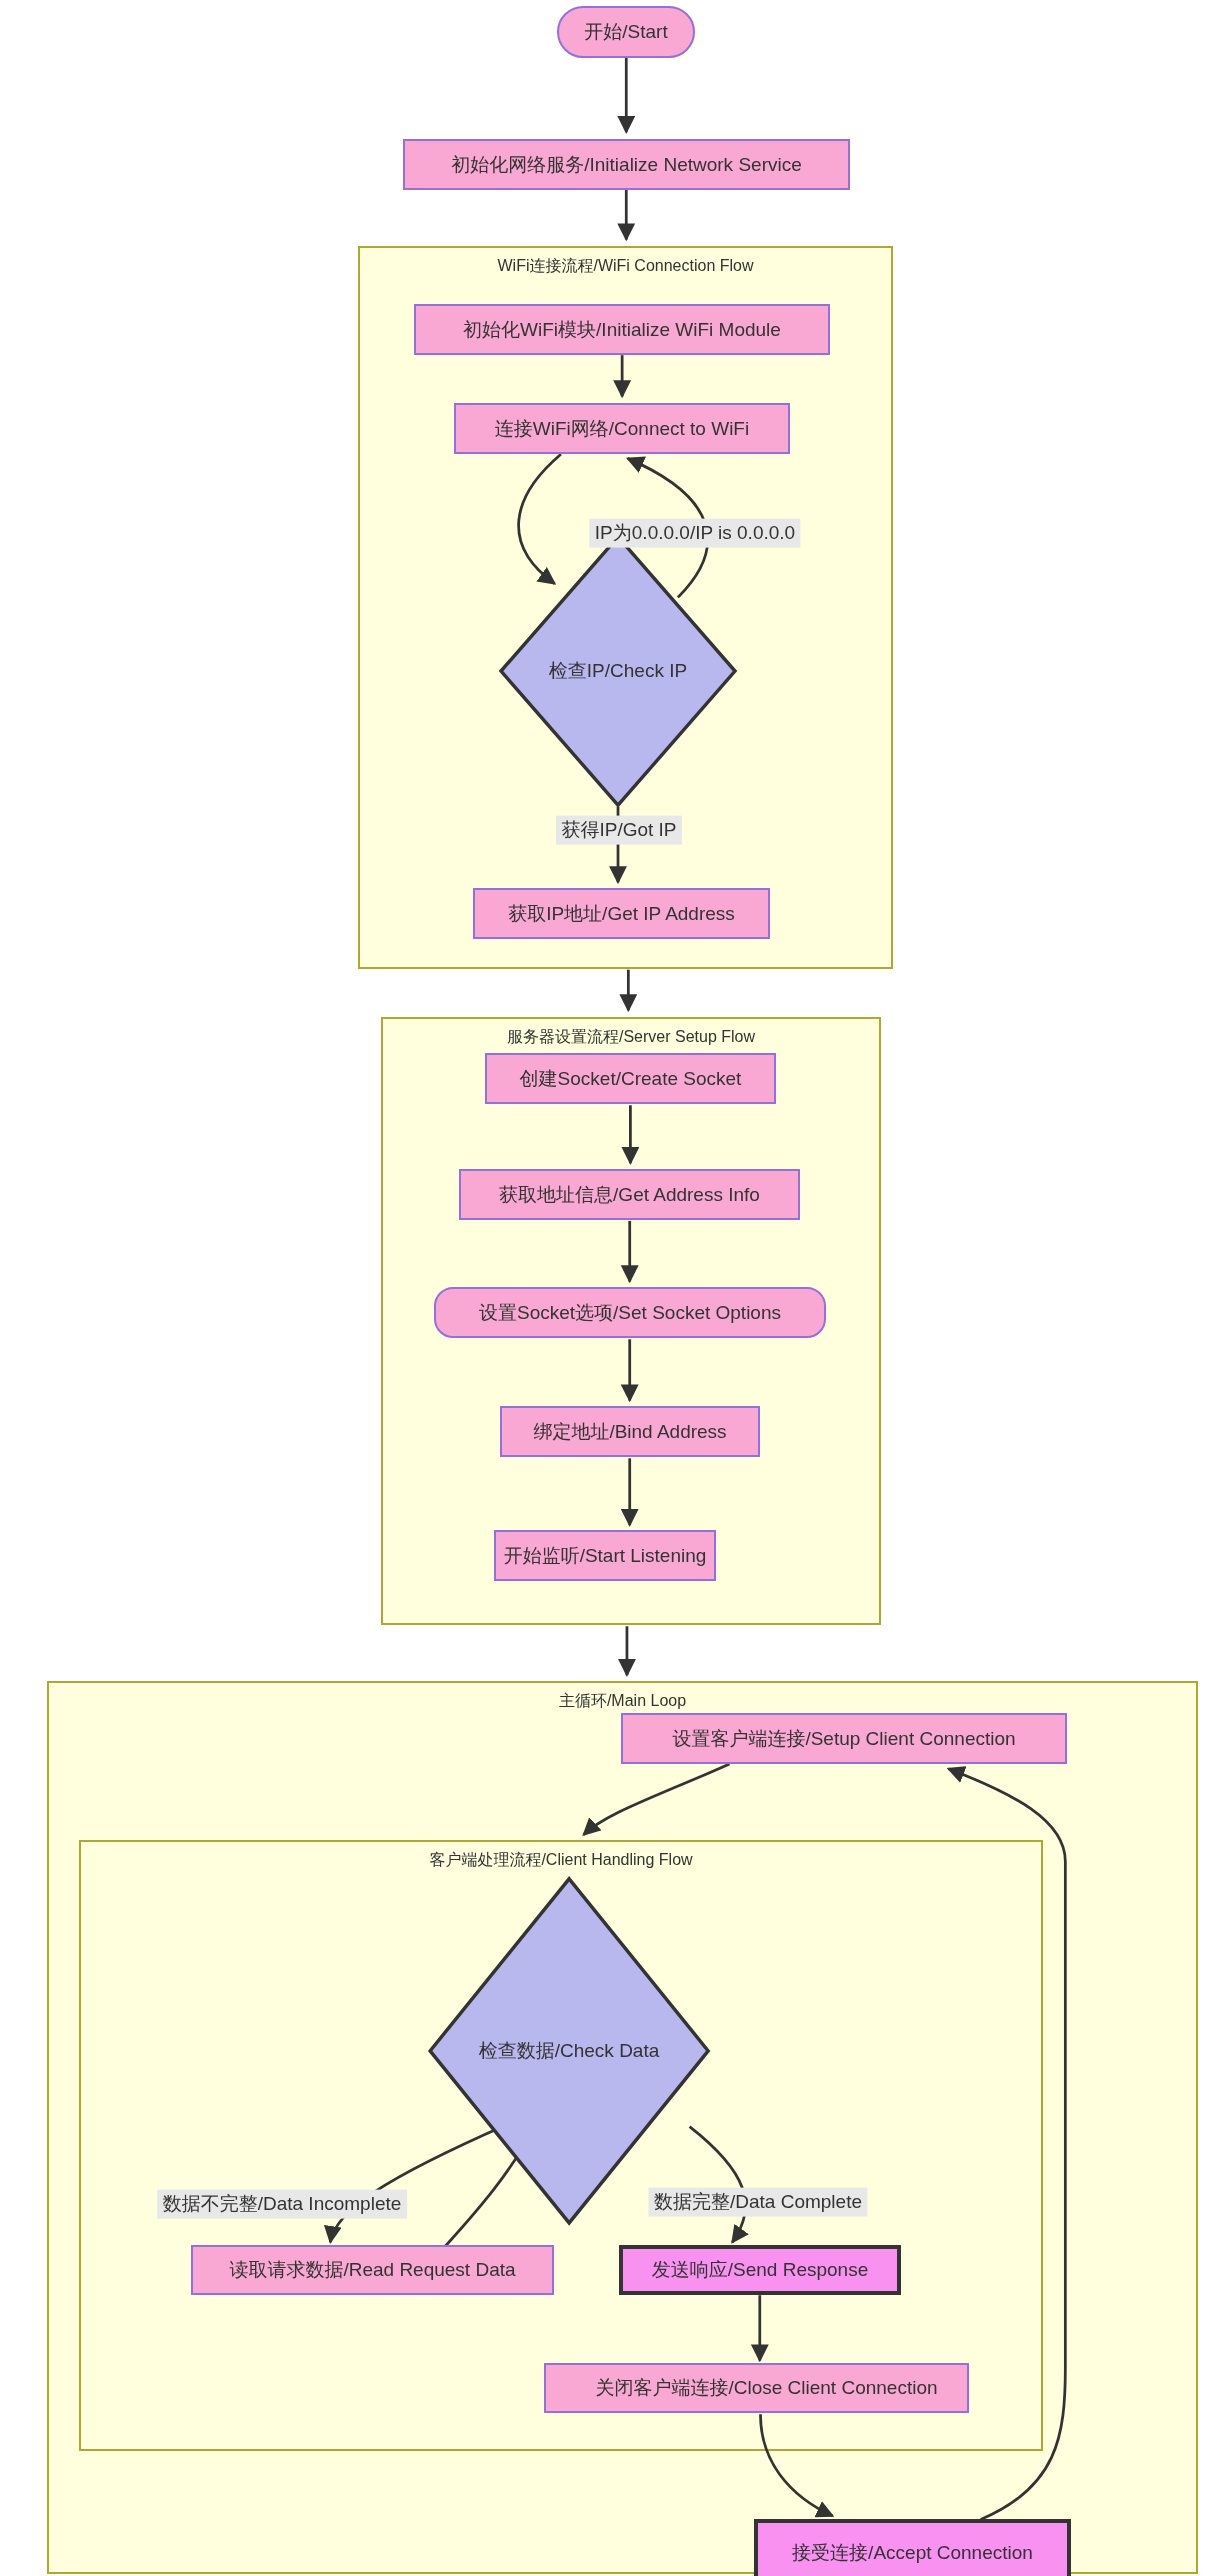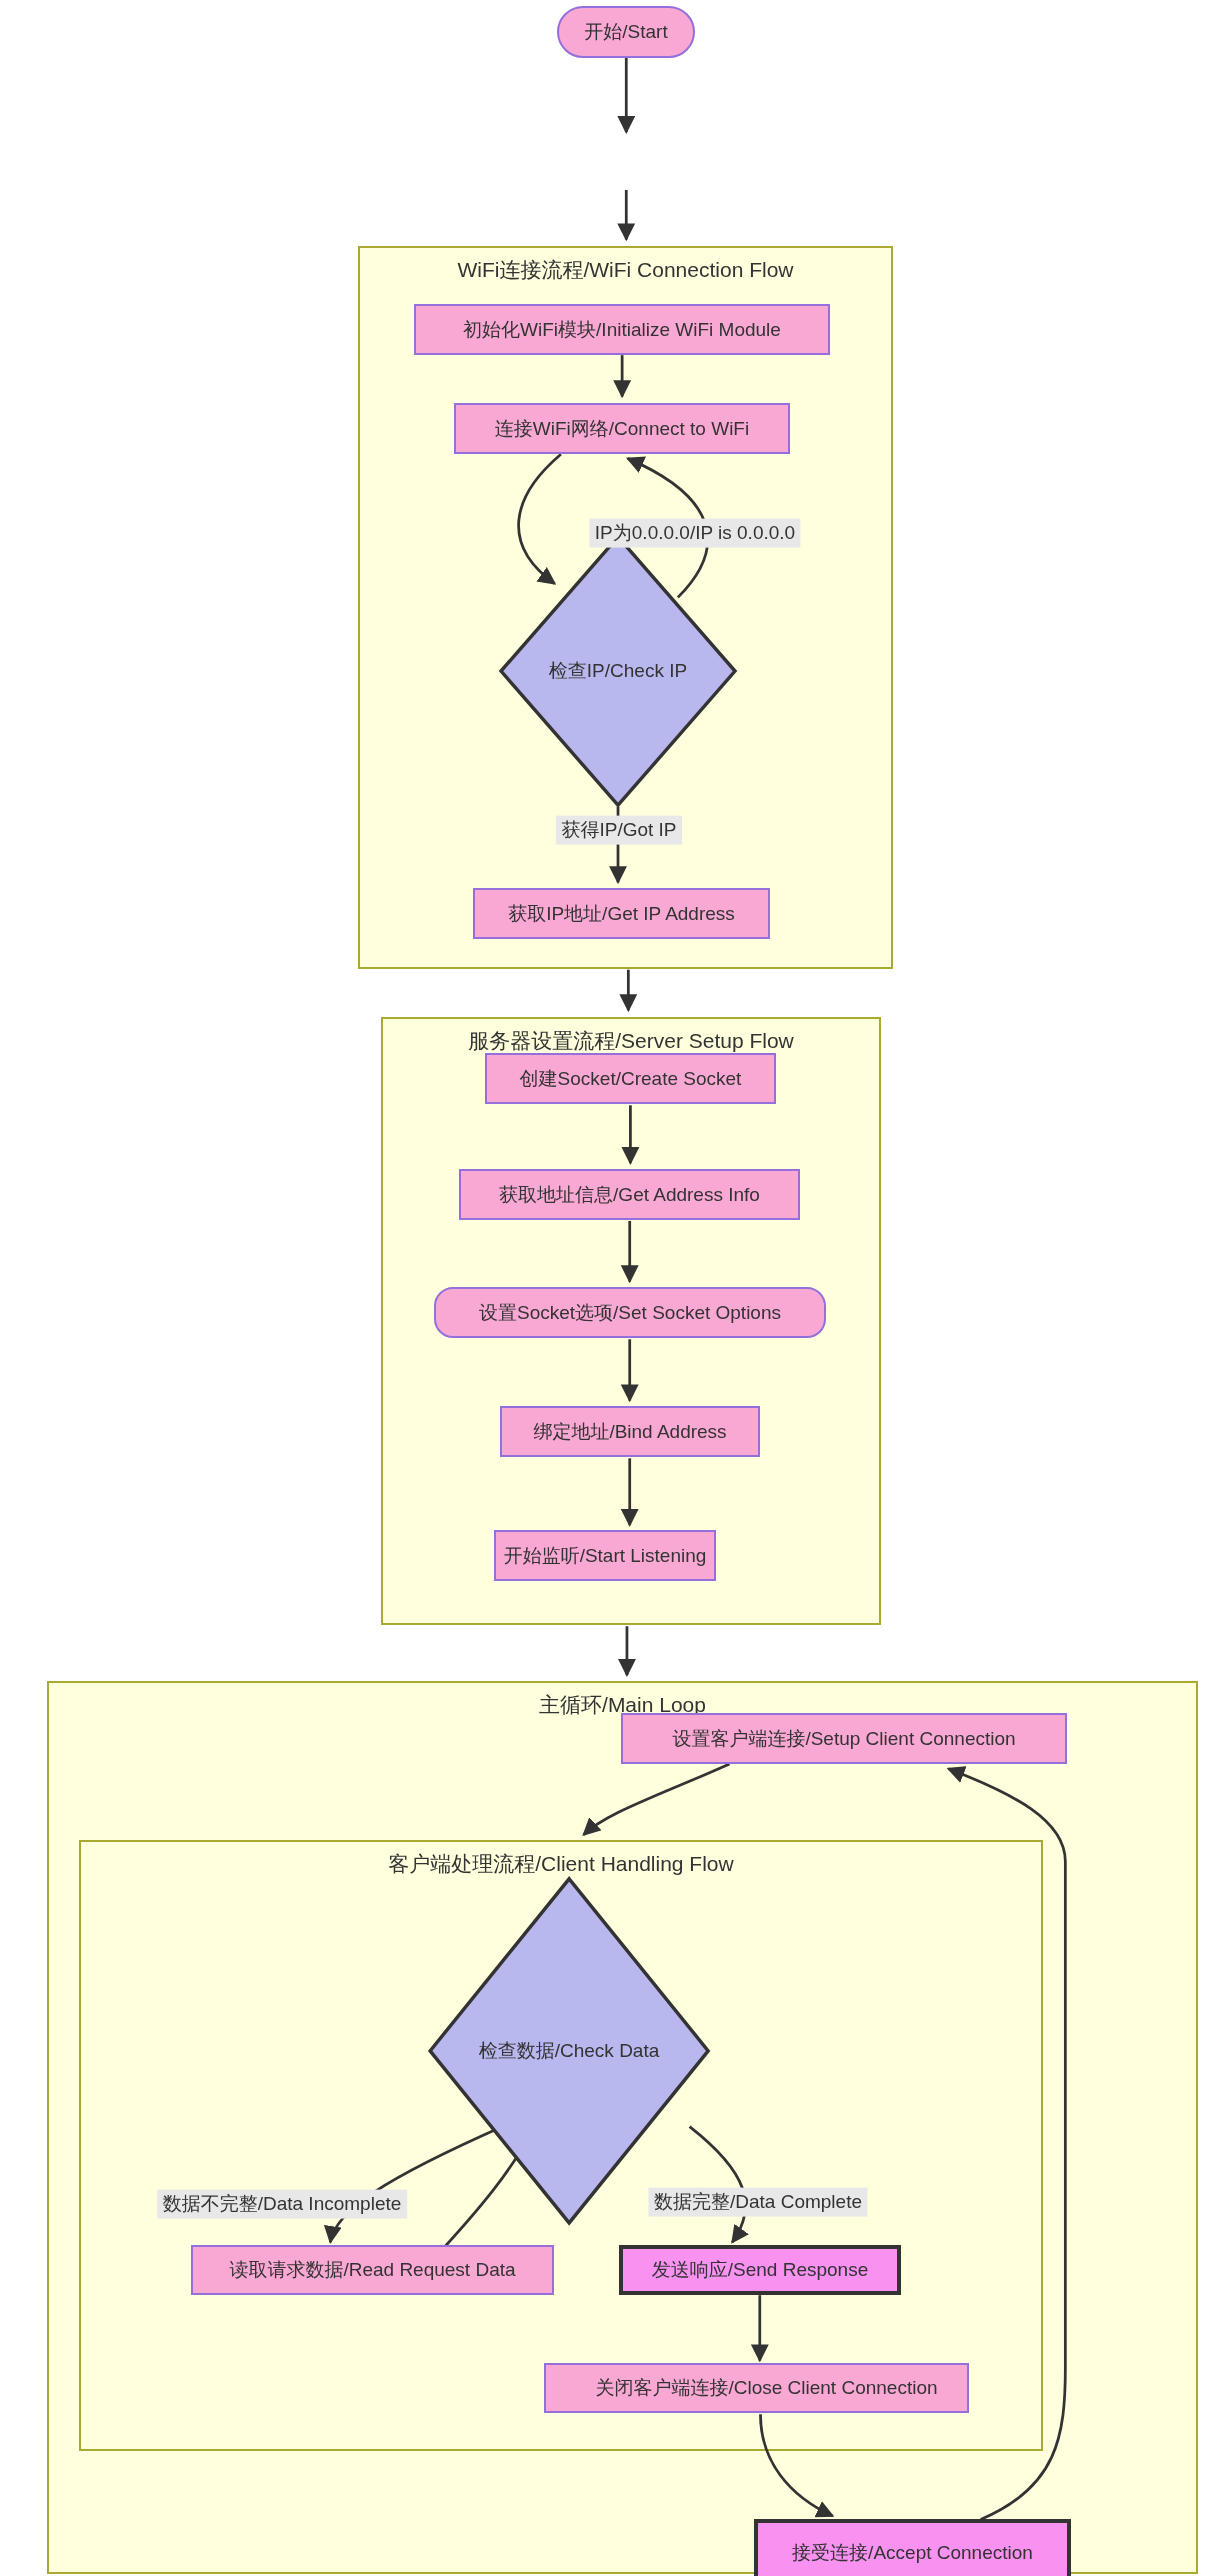--- a/index.html
+++ b/index.html
@@ -1,20 +1,20 @@
 <!DOCTYPE html>
 <html style="font-size:11px"><head>
 <meta charset="utf-8">
 <style>
   html,body{margin:0;padding:0;background:#ffffff;}
   #canvas{position:relative;width:1214px;height:2576px;background:#ffffff;
           font-family:"Liberation Sans", sans-serif;color:#333333;overflow:hidden;}
   .cluster{position:absolute;background:#FFFFDE;border:2.1px solid #AAAA33;box-sizing:border-box;z-index:0;}
   .cluster-title{position:absolute;top:8.3px;left:0;width:100%;text-align:center;
-                 font-size:21px;color:#333;white-space:nowrap;}
+                 font-size:16px;color:#333;white-space:nowrap;}
   #edgelayer{position:absolute;left:0;top:0;z-index:1;}
   .node{position:absolute;display:flex;align-items:center;justify-content:center;
         background:#f9a8d4;border:2.1px solid #9370DB;box-sizing:border-box;
         font-size:19px;color:#333;white-space:nowrap;z-index:2;}
   .node.special{background:#F891F0;border:4.8px solid #333333;}
   .stadium{border-radius:27.5px;}
   .edge-label{position:absolute;transform:translate(-50%,-50%);background:#E8E8E8;
               padding:1.4px 5.5px;font-size:19px;color:#333;white-space:nowrap;z-index:3;}
   .dlabel{position:absolute;transform:translate(-50%,-50%);font-size:19px;color:#333;
           white-space:nowrap;z-index:2;background:transparent;}
@@ -63,20 +63,21 @@
       <path marker-end="url(#arrow)" d="M 1104 3335 L 1104 3430"></path>
       <path marker-end="url(#arrow)" d="M 1105 3508 C 1105 3576, 1146 3626, 1210 3656"></path>
       <path marker-end="url(#arrow)" d="M 1425 3661 C 1536 3614, 1548 3540, 1548 3440 L 1548 2705 C 1548 2645, 1472 2606, 1378 2570"></path>
     </g>
     <polygon points="898,780 1068,975 898,1170 728,975" fill="#B8B8EF" stroke="#333333" stroke-width="5"></polygon>
     <polygon points="827,2730 1029,2980 827,3230 625,2980" fill="#B8B8EF" stroke="#333333" stroke-width="5"></polygon>
   </svg>
 
   <div class="node stadium" style="left:557px;top:5.5px;width:138px;height:52px;">开始/Start</div>
 
+  <div class="node" style="left:403px;top:139px;width:447px;height:51px;">初始化网络服务/Initialize Network Service</div>
 
   <div class="node" style="left:414px;top:304px;width:416px;height:51px;">初始化WiFi模块/Initialize WiFi Module</div>
 
   <div class="node" style="left:454px;top:403px;width:336px;height:51px;">连接WiFi网络/Connect to WiFi</div>
 
   <div class="dlabel" style="left:618px;top:671px;">检查IP/Check IP</div>
 
   <div class="node" style="left:473px;top:888px;width:297px;height:51px;">获取IP地址/Get IP Address</div>
 
   <div class="node" style="left:485px;top:1053px;width:291px;height:51px;">创建Socket/Create Socket</div>

